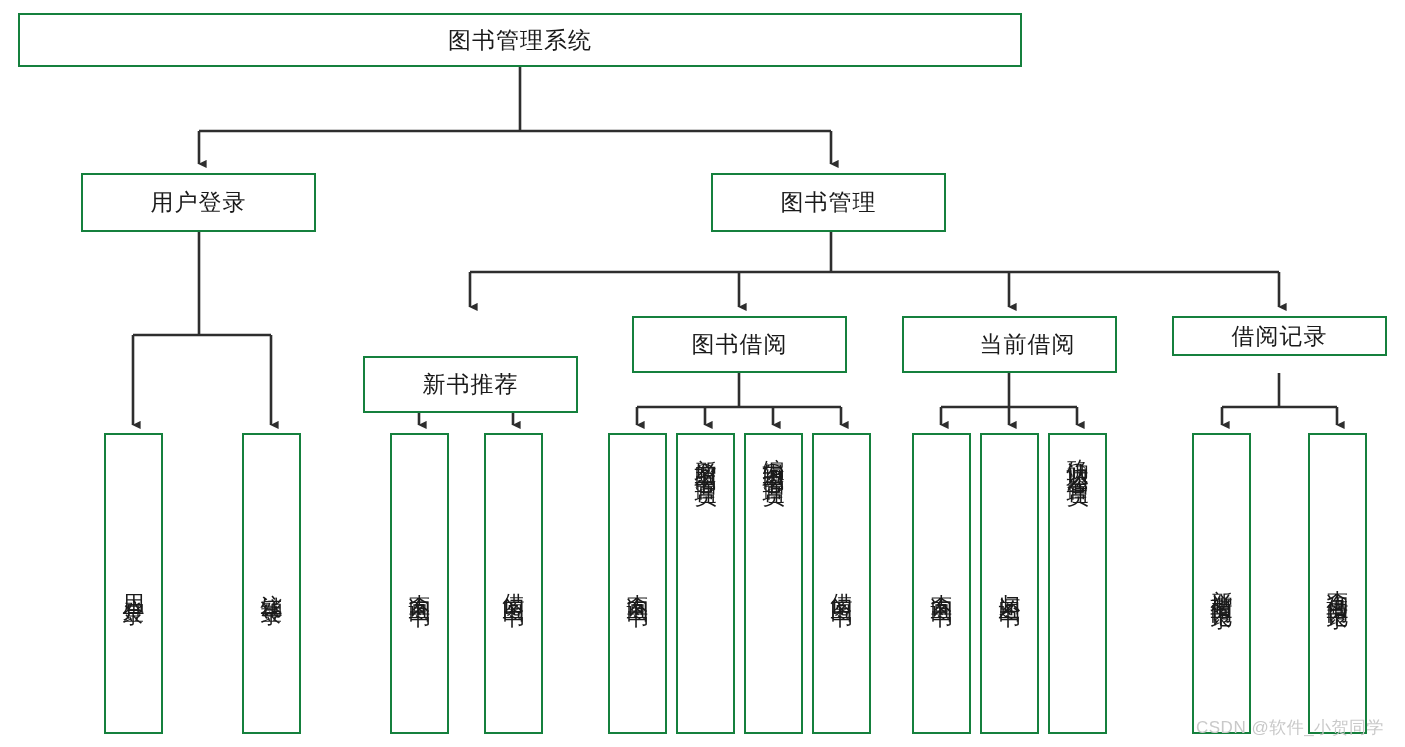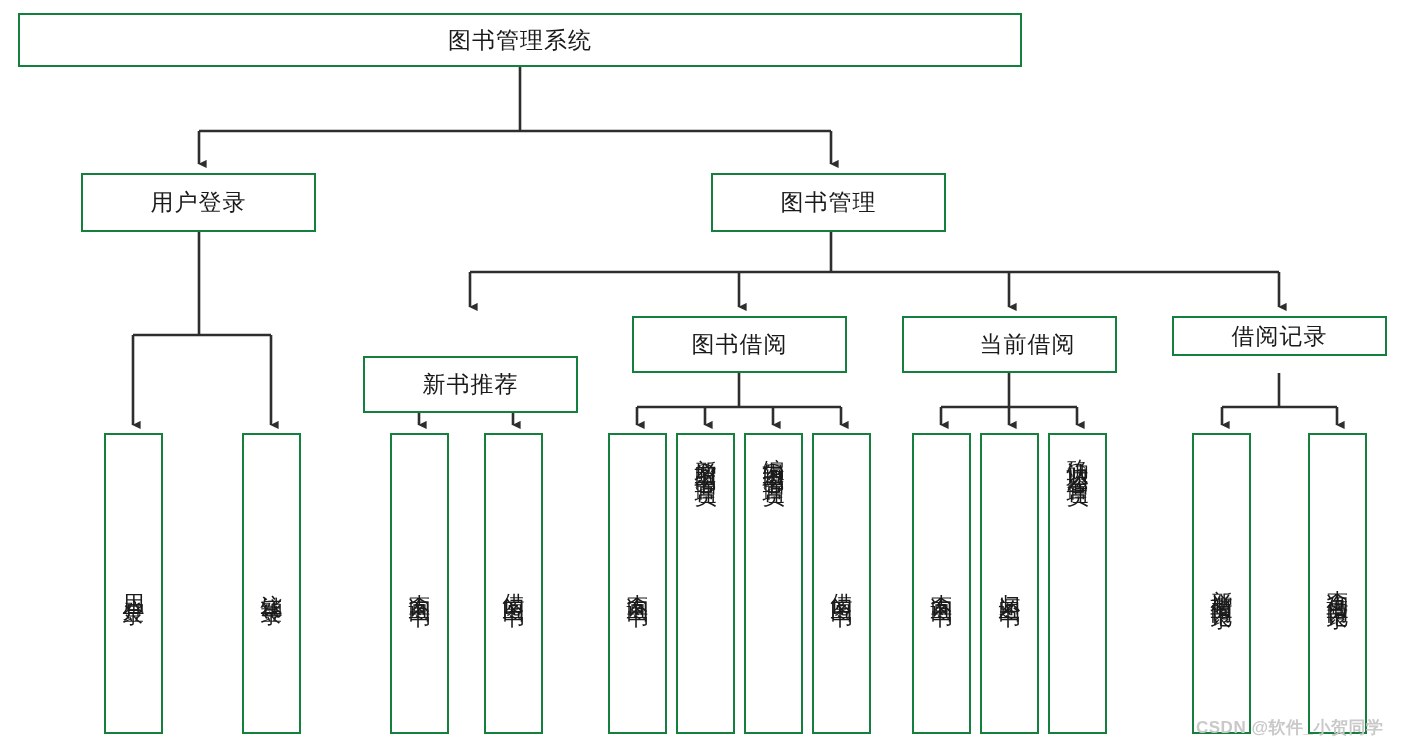--- a/index.html
+++ b/index.html
@@ -54,21 +54,20 @@
   .node.vert.mid .label {
     margin-top: auto;
     margin-bottom: auto;
   }
   .watermark {
     position: absolute;
     font-size: 17px;
     color: #c9c9c9;
     white-space: nowrap;
     letter-spacing: 0.5px;
-    font-weight: bold;
   }
 </style>
 </head>
 <body>
 
 <div id="canvas">
 
   <svg id="wires" viewBox="0 0 1405 747" xmlns="http://www.w3.org/2000/svg">
     <defs>
       <marker id="arrow" markerWidth="10" markerHeight="10" refX="4.4" refY="7.6" orient="auto" markerUnits="userSpaceOnUse">

